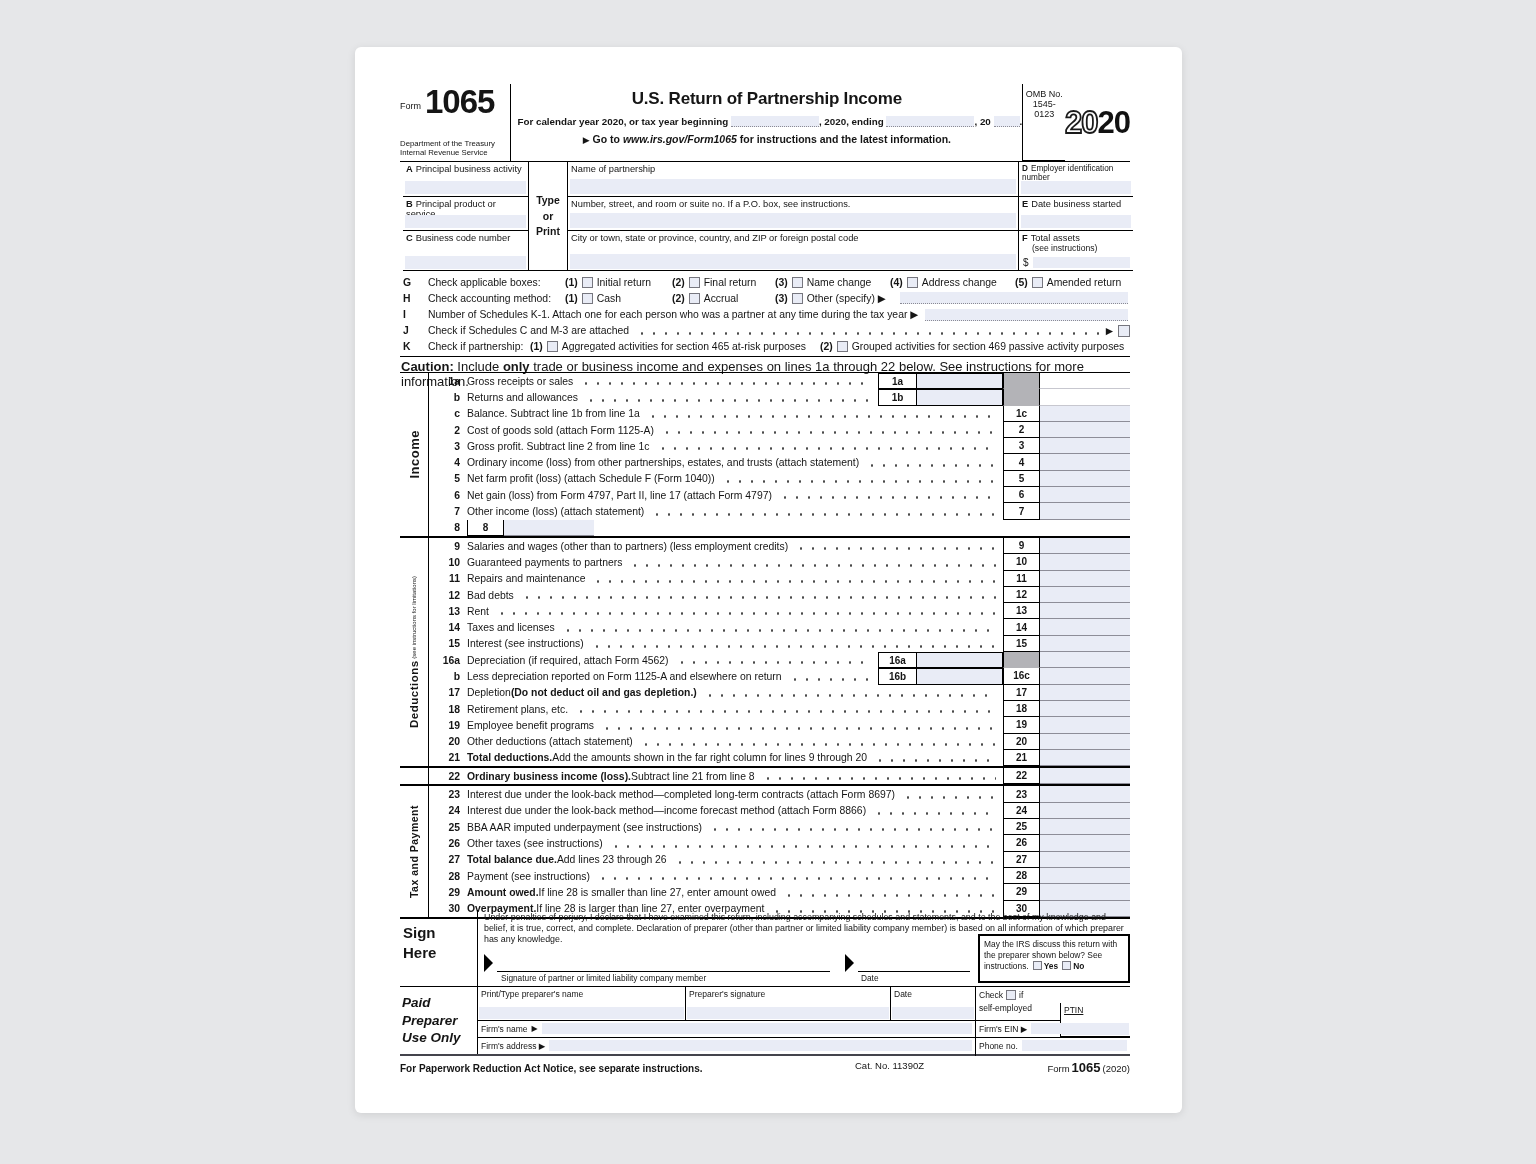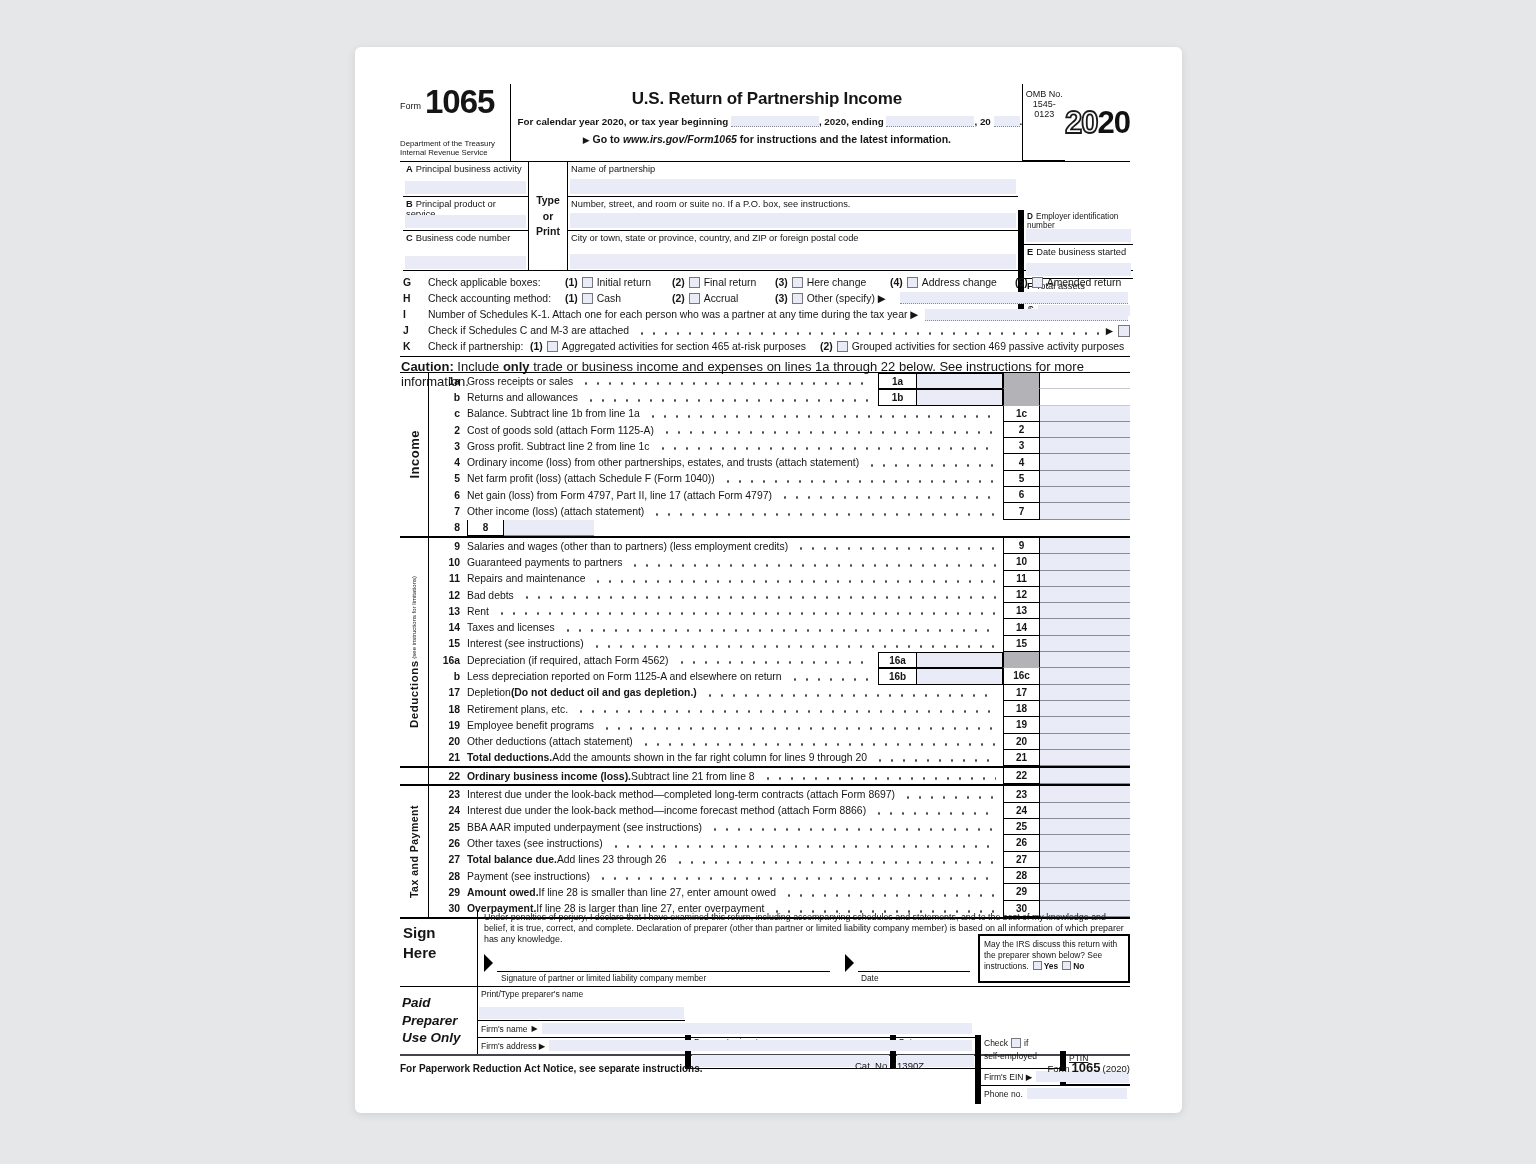--- a/index.html
+++ b/index.html
@@ -26,21 +26,21 @@
   .omb { font-size:9px; text-align:center; padding:5px 2px 4px; border-bottom:1px solid #000; }
   .year { flex:1; display:flex; align-items:center; justify-content:center; font-size:31px; font-weight:900; letter-spacing:-1px; }
   .y-out { color:#fff; -webkit-text-stroke:1.8px #1a1a1a; }
   .y-solid { color:#111; }
 
   
   .entity { position:absolute; left:48px; top:115px; width:730px; height:109px; border-bottom:1px solid #000; font-size:9.3px; }
   .ecell { position:absolute; padding:2px 3px; }
   .ecell b { margin-right:3px; }
   .bb { border-bottom:1px solid #000; }
-  .bl { border-left:6px solid #000000;margin-top:48px; }
+  .bl { border-left:1px solid #000000; }
   .fld { position:absolute; left:2px; right:2px; bottom:2px; background:var(--field-fill,#e9ecf6); }
   .h13 { height:13px; } .h15 { height:15px; }
   .typecol { position:absolute; left:125px; top:0; width:40px; height:109px; border-left:1px solid #000; border-right:1px solid #000; display:flex; flex-direction:column; align-items:center; justify-content:center; font-weight:bold; font-size:10.5px; line-height:1.5; }
   .fsub { font-size:8.6px; }
   .dollarrow { position:absolute; left:4px; right:3px; bottom:3px; display:flex; align-items:flex-end; gap:4px; font-size:10px; }
   .dollarrow .dfld { flex:1; height:11px; background:var(--field-fill,#e9ecf6); }
 
   
   .gk { position:absolute; left:45px; top:224px; width:730px; height:85px; padding-top:3px; font-size:10.4px; }
   .gkrow { position:relative; height:16.2px; display:flex; align-items:center; }
@@ -197,21 +197,21 @@
           <span>Initial return</span>
         </span>
       <span class="opt" style="left:272px;">
           <b>(2)</b>
           <span class="cb"></span>
           <span>Final return</span>
         </span>
       <span class="opt" style="left:375px;">
           <b>(3)</b>
           <span class="cb"></span>
-          <span>Here change</span>
+          <span>Name change</span>
         </span>
       <span class="opt" style="left:490px;">
           <b>(4)</b>
           <span class="cb"></span>
           <span>Address change</span>
         </span>
       <span class="opt" style="left:615px;">
           <b>(5)</b>
           <span class="cb"></span>
           <span>Amended return</span>

